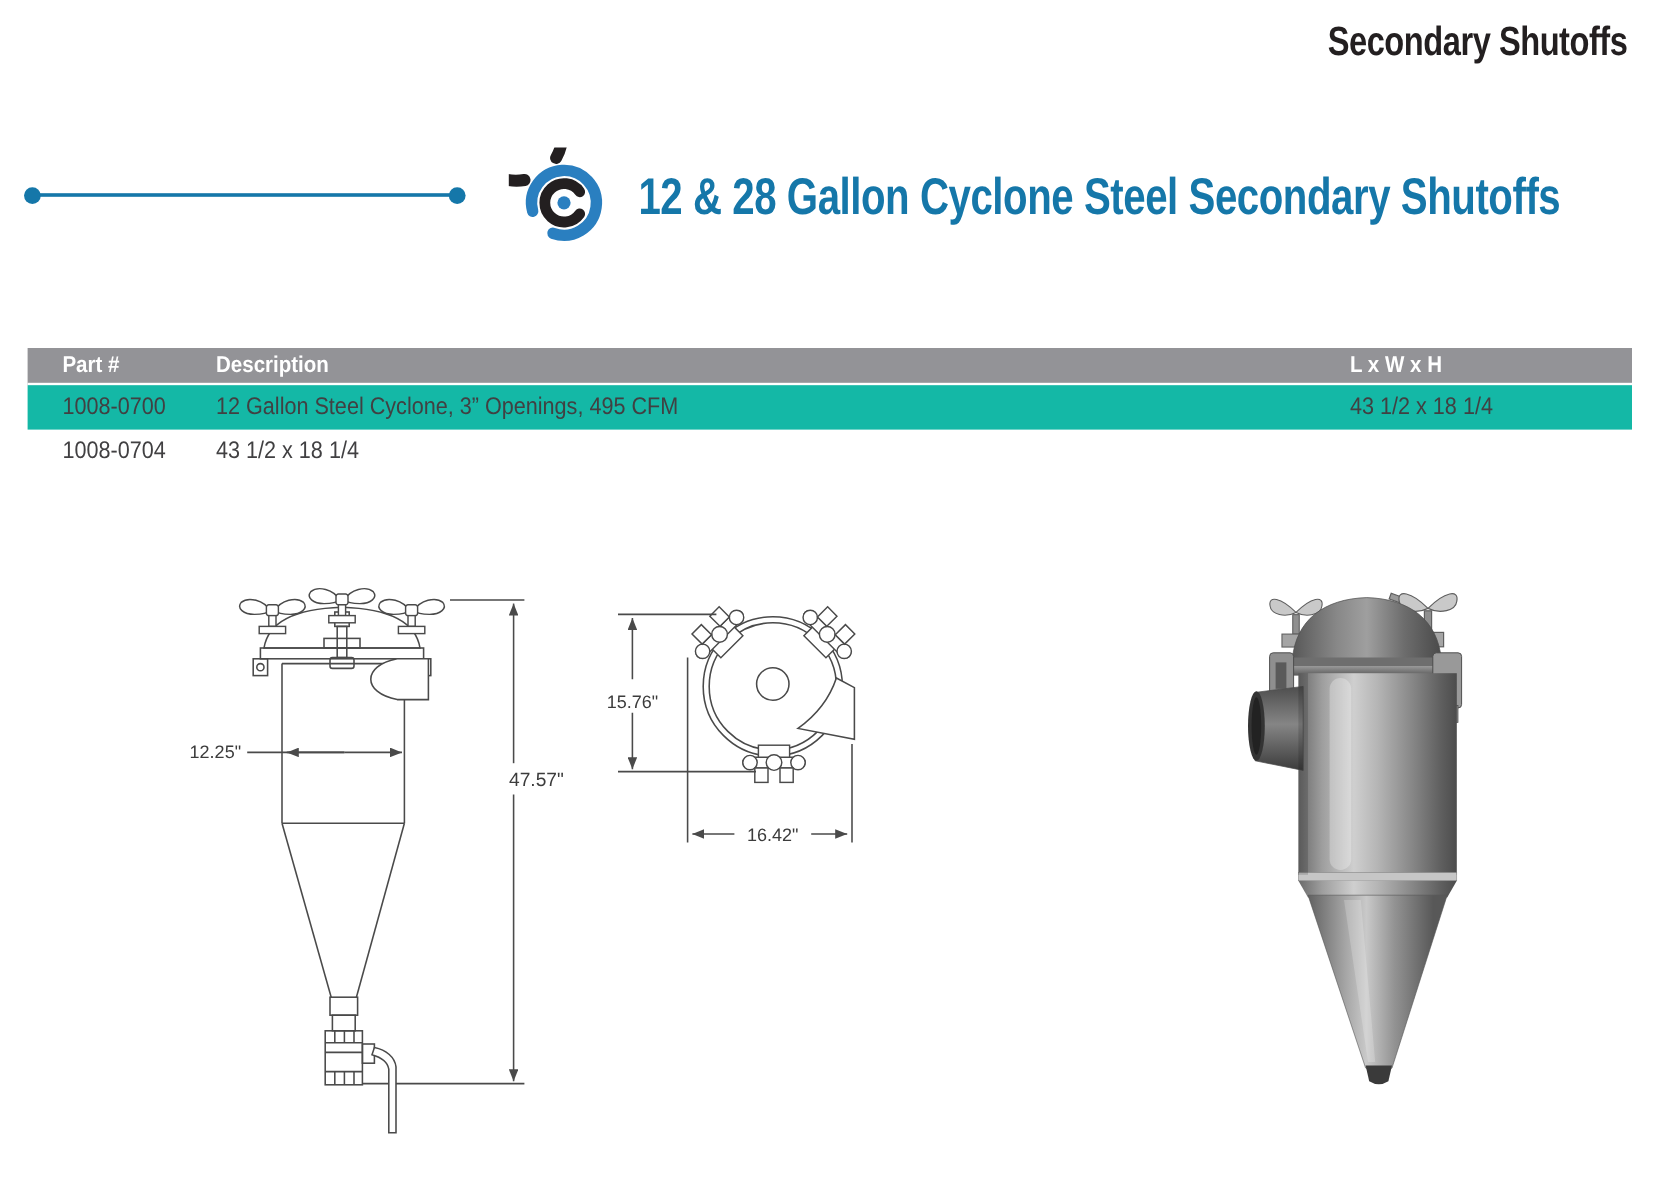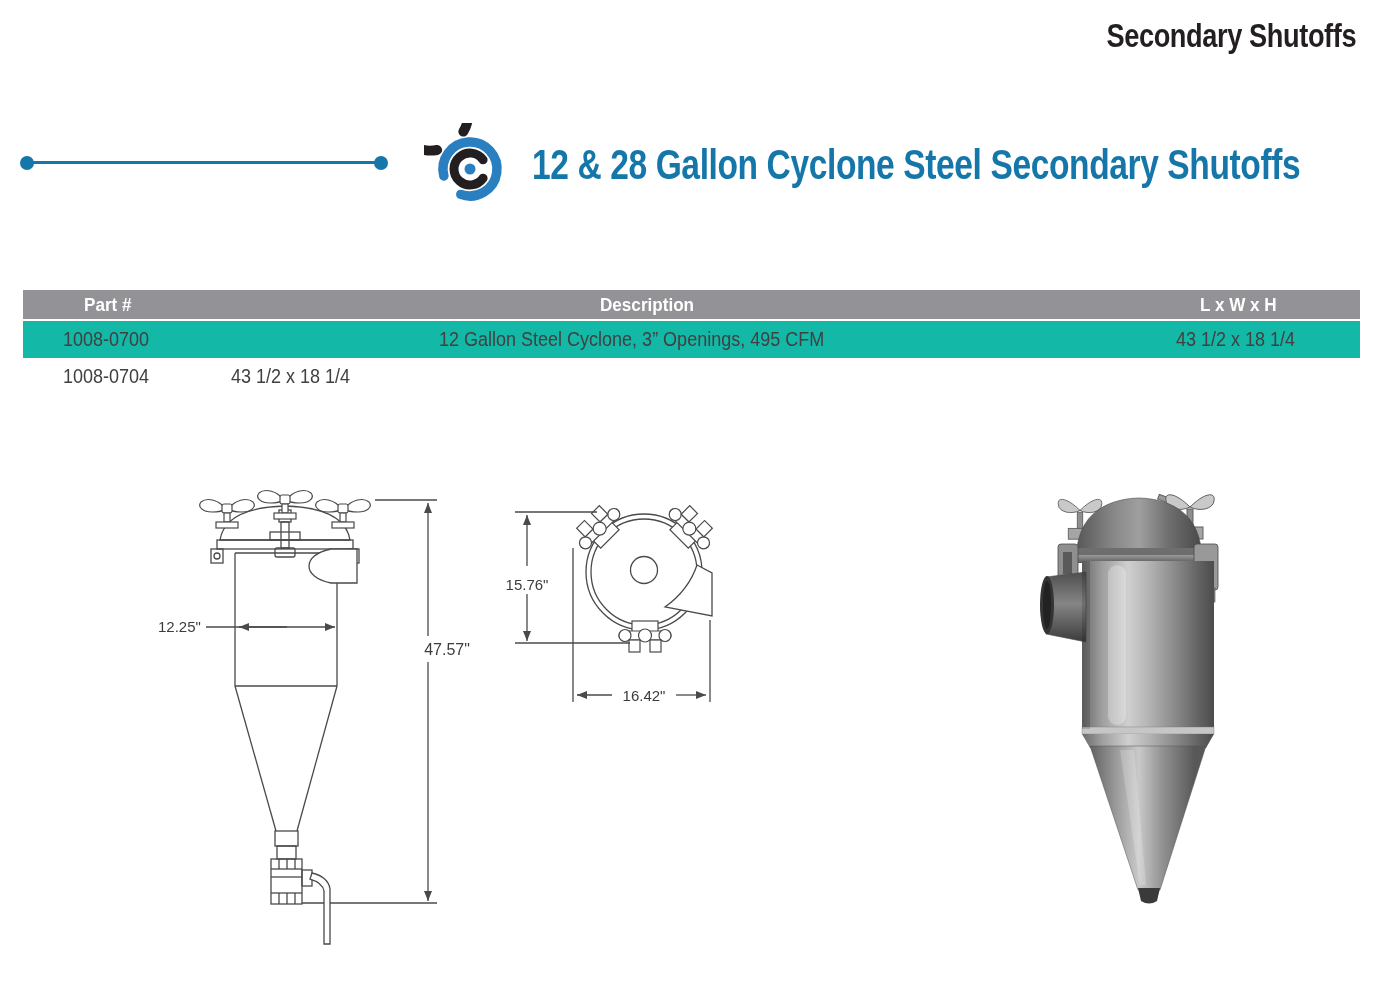--- a/index.html
+++ b/index.html
@@ -1,31 +1,31 @@
 <!DOCTYPE html>
 <html><head>
 <meta charset="utf-8">
 <style>
   html,body{margin:0;padding:0;background:#fff;}
   .page{position:relative;width:1400px;height:1000px;background:#ffffff;overflow:hidden;
-        font-family:"Liberation Sans",sans-serif;text-align:center;}
+        font-family:"Liberation Sans",sans-serif;}
   .doc-header{position:absolute;top:16px;right:44px;font-size:34px;font-weight:bold;
         color:#231f20;transform:scaleX(0.80);transform-origin:right center;letter-spacing:-0.5px;white-space:nowrap;}
   .rule{position:absolute;top:161px;left:23px;width:363px;height:3px;background:#1577a9;}
   .rule .dot{position:absolute;width:14px;height:14px;border-radius:50%;background:#1577a9;top:-5.5px;}
   .rule .dot.l{left:-3px}.rule .dot.r{right:-2px}
   .logo{position:absolute;left:424px;top:123px;}
   .page-title{position:absolute;left:532px;top:140px;font-size:43px;font-weight:bold;color:#1577a9;
         transform:scaleX(0.78);transform-origin:left center;letter-spacing:-0.5px;white-space:nowrap;}
   .parts-table{position:absolute;left:23px;top:290px;width:1337px;color:#414042;}
   .thead{display:flex;align-items:center;height:31px;background:#939397;color:#fff;
         font-weight:bold;font-size:19px;border-bottom:2px solid #fff;box-sizing:border-box;}
   .trow{display:flex;align-items:center;height:37px;font-size:20px;}
   .trow.alt{background:#14b8a6;}
-  .col-part{width:157px;padding-left:18px;box-sizing:border-box;flex:none;text-decoration:underline;}
+  .col-part{width:157px;padding-left:29px;box-sizing:border-box;flex:none;text-decoration:underline;}
   .col-desc{flex:1;}
   .col-dims{width:235px;flex:none;}
   .cellx{display:inline-block;transform:scaleX(0.9);transform-origin:left center;white-space:pre;}
   .fv{position:absolute;left:150px;top:480px;}
   .tv{position:absolute;left:498px;top:488px;}
   .photo{position:absolute;left:1030px;top:483px;}
   svg text{font-family:"Liberation Sans",sans-serif;fill:#3c3c3c;stroke:none;}
 </style>
 </head>
 <body>

